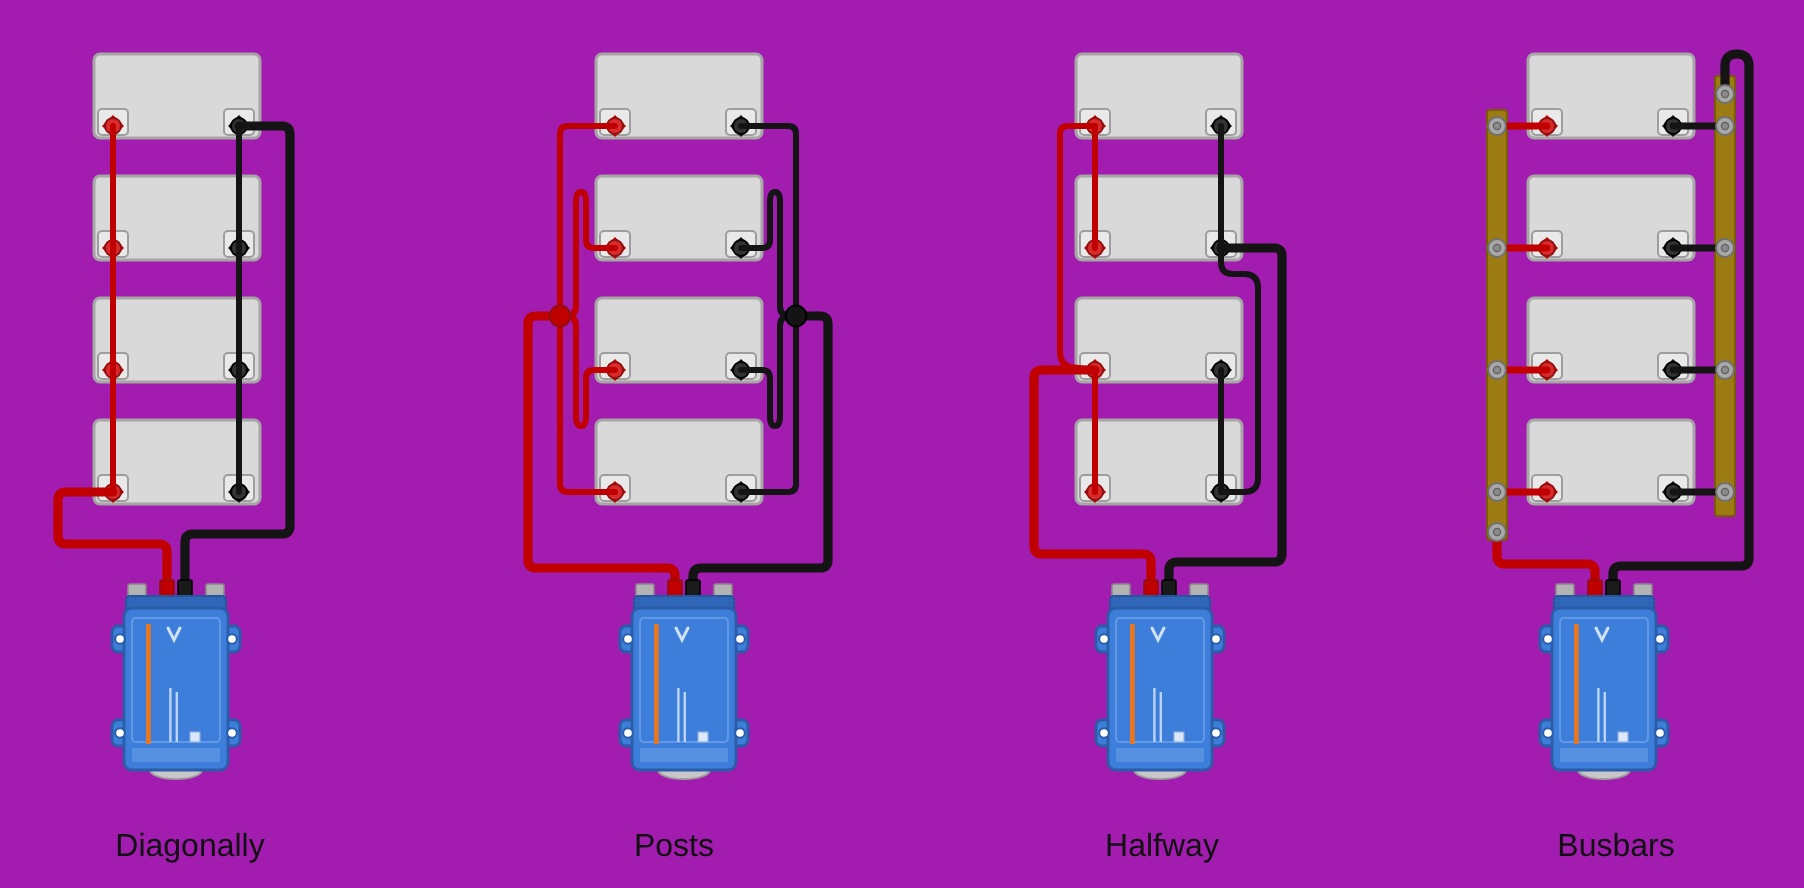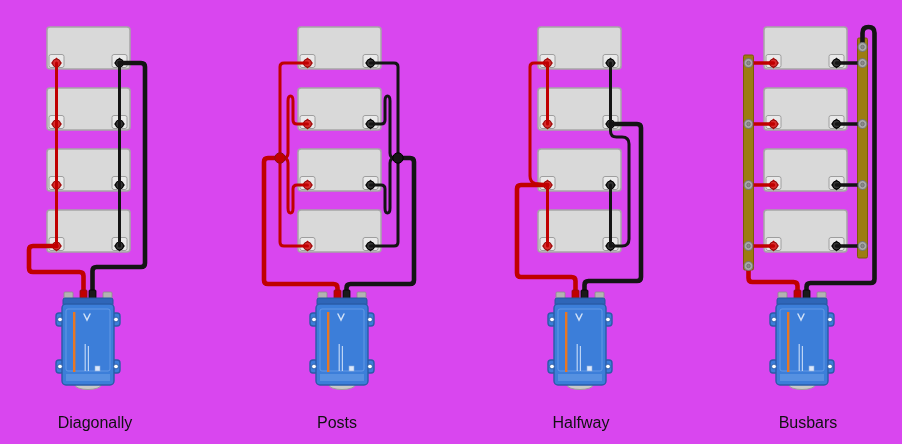--- a/index.html
+++ b/index.html
@@ -1,16 +1,16 @@
 <!DOCTYPE html>
 <html style="--wire-positive: #c00000; --wire-negative: #141414; --battery-body: #d9d9d9; --battery-border: #a6a6a6; --terminal-pad: #e9e9e9; --busbar: #9c7c12; --device-blue: #3c7ed9; --device-blue-dark: #2f66b8; --device-accent: #e87722; --screw-gray: #a8a8a8; --label-text: #111111;"><head>
 <meta charset="utf-8">
 <style>
   html,body{margin:0;padding:0;background:#ffffff;}
-  .canvas{position:relative;width:902px;height:444px;background:#d946ef;overflow:hidden;
+  .canvas{position:relative;width:902px;height:444px;background:#a21caf;overflow:hidden;
           font-family:"Liberation Sans",sans-serif;}
   svg{display:block;}
   .bat-body{fill:var(--battery-body);stroke:var(--battery-border);stroke-width:1.5;}
   .bat-pad{fill:var(--terminal-pad);stroke:#9e9e9e;stroke-width:1;}
   .term-pos-d{fill:var(--wire-positive);}
   .term-pos-c{fill:#d92b2b;stroke:#8e1010;stroke-width:1;}
   .term-neg-d{fill:#141414;}
   .term-neg-c{fill:#333333;stroke:#000000;stroke-width:1;}
   .wire-pos{stroke:var(--wire-positive);}
   .wire-neg{stroke:var(--wire-negative);}

